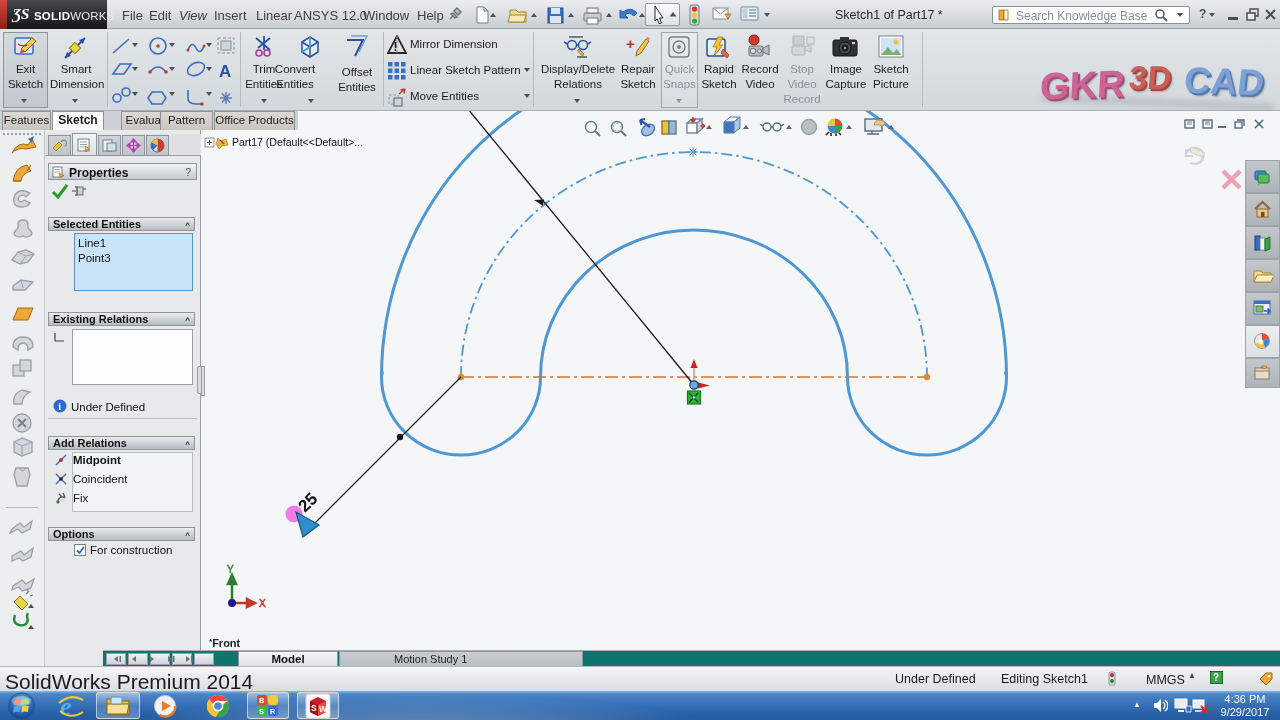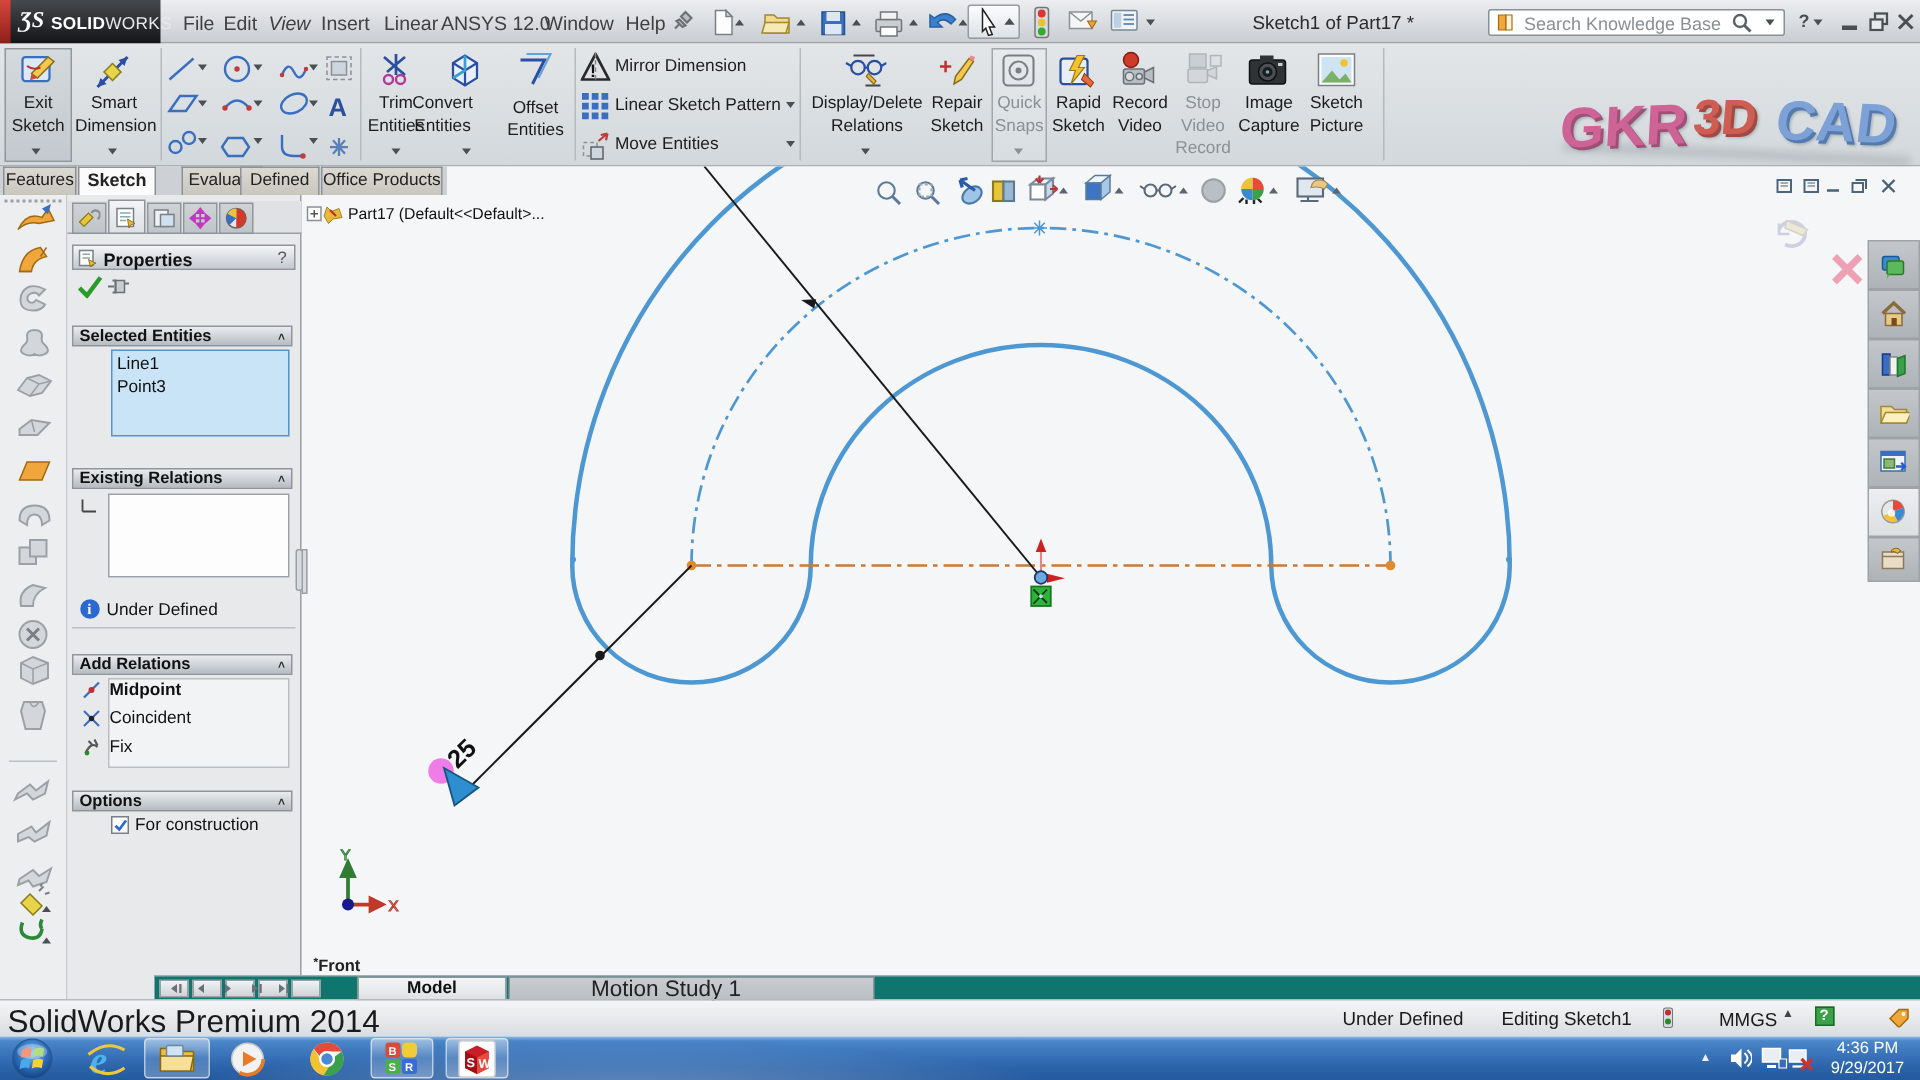--- a/index.html
+++ b/index.html
@@ -328,21 +328,21 @@
 <div style="position:absolute;left:4px;top:44px;width:232px;height:7px;background:rgba(140,146,152,0.45);filter:blur(3px);transform:rotate(2.5deg);"></div>
 <span style="position:absolute;left:2px;top:9px;font-size:38px;color:#cc4a86;text-shadow:2px 2px 0 #943060,3px 3px 2px #9aa;letter-spacing:0px;transform:skewX(-5deg) rotate(-2deg);">GKR</span>
 <span style="position:absolute;left:91px;top:4px;font-size:33px;color:#cc4234;text-shadow:2px 2px 0 #962a20,3px 3px 2px #9aa;transform:skewX(-5deg);">3D</span>
 <span style="position:absolute;left:146px;top:6px;font-size:37px;color:#6a94d4;text-shadow:2px 2px 0 #3a64a4,3px 3px 2px #9aa;transform:skewX(-5deg) rotate(2deg);">CAD</span>
 </div>
 </div>
 <div class="abs" id="tabrow">
 <div class="tab" style="left:2px;width:49px;">Features</div>
 <div class="tab" style="left:52px;width:52px;background:#fbfbfb;font-weight:bold;font-size:12px;">Sketch</div>
 <div class="tab" style="left:105px;width:54px;margin-left:16px;">Evaluate</div>
-<div class="tab" style="left:160px;width:53px;">Defined</div>
+<div class="tab" style="left:160px;width:53px;">Pattern</div>
 <div class="tab" style="left:214px;width:81px;">Office Products</div>
 </div>
 <div class="abs" id="canvas">
 <svg width="1079" height="539" viewBox="0 0 1079 539" style="position:absolute;left:0;top:0;">
 
 <path d="M180.5 266 A312.5 320 0 0 1 805.5 266 A79.5 78 0 0 1 646.5 266 A153.5 147 0 0 0 339.5 266 A79.5 78 0 0 1 180.5 266 Z" fill="none" stroke="#4d97d3" stroke-width="3" stroke-linejoin="round"></path>
 
 <path d="M260 266 A233 225 0 0 1 726 266" fill="none" stroke="#4d97d3" stroke-width="1.8" stroke-dasharray="11 4 2.5 4"></path>
 
 <g stroke="#4d97d3" stroke-width="1">
@@ -683,21 +683,21 @@
           <rect x="9.5" y="3" width="1.5" height="6"></rect>
           <path d="M26 3 l-4 3 l4 3 z"></path>
           <path d="M44 3 l-4 3 l4 3 z" transform="rotate(180 42 6)"></path>
           <path d="M58 3 l4 3 l-4 3 z"></path>
           <rect x="63" y="3" width="1.5" height="6"></rect>
           <path d="M76 3 l4 3 l-4 3 z"></path>
           <rect x="81" y="3" width="1.5" height="6"></rect>
         </g>
       </svg>
 <div class="abs" style="left:135px;top:0px;width:100px;height:16px;background:linear-gradient(#f4f5f6,#dde0e3);border:1px solid #8f959b;border-bottom:none;text-align:center;font-size:11.5px;font-weight:bold;color:#111;line-height:15px;">Model</div>
-<div class="abs" style="left:236px;top:0px;width:244px;height:16px;background:linear-gradient(#c9cdd1,#b9bec3);border:1px solid #8f959b;border-bottom:none;text-align:left;padding-left:54px;font-size:15px;color:#222;line-height:15px;">Motion Study 1</div>
+<div class="abs" style="left:236px;top:0px;width:244px;height:16px;background:linear-gradient(#c9cdd1,#b9bec3);border:1px solid #8f959b;border-bottom:none;text-align:left;padding-left:54px;font-size:11px;color:#222;line-height:15px;">Motion Study 1</div>
 </div>
 <div class="abs" id="statusbar">
 <span class="abs" style="left:5px;top:3px;font-size:21px;color:#1a1a1a;">SolidWorks Premium 2014</span>
 <span class="abs" style="left:895px;top:5px;font-size:12.5px;color:#1a1a1a;">Under Defined</span>
 <span class="abs" style="left:1001px;top:5px;font-size:12.5px;color:#1a1a1a;">Editing Sketch1</span>
 <svg class="abs" style="left:1108px;top:4px;" width="8" height="15" viewBox="0 0 8 15">
         <rect x="1" y="1" width="6" height="13" rx="1.5" fill="#d8dce0" stroke="#777" stroke-width=".7"></rect>
         <circle cx="4" cy="4" r="2" fill="#c03030"></circle>
         <circle cx="4" cy="10" r="2" fill="#2a8a2a"></circle>
       </svg>

